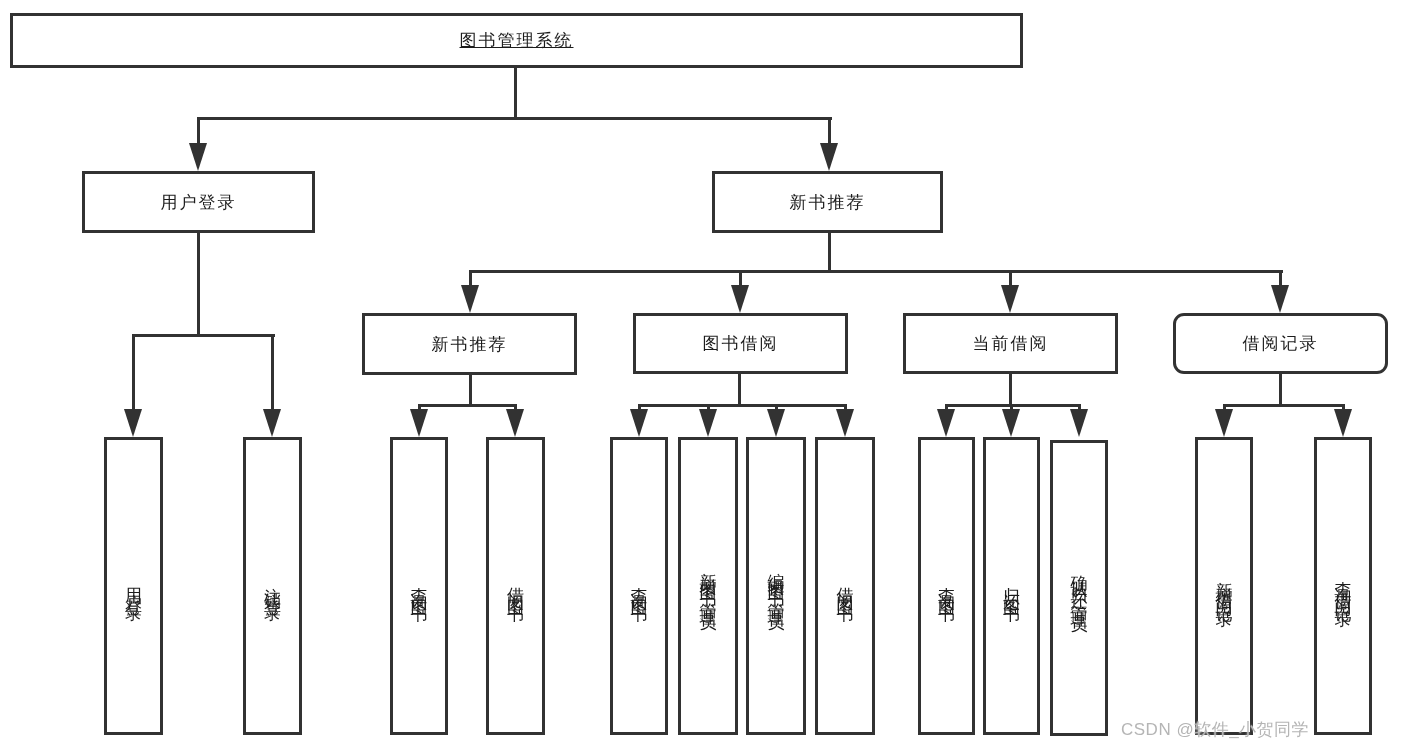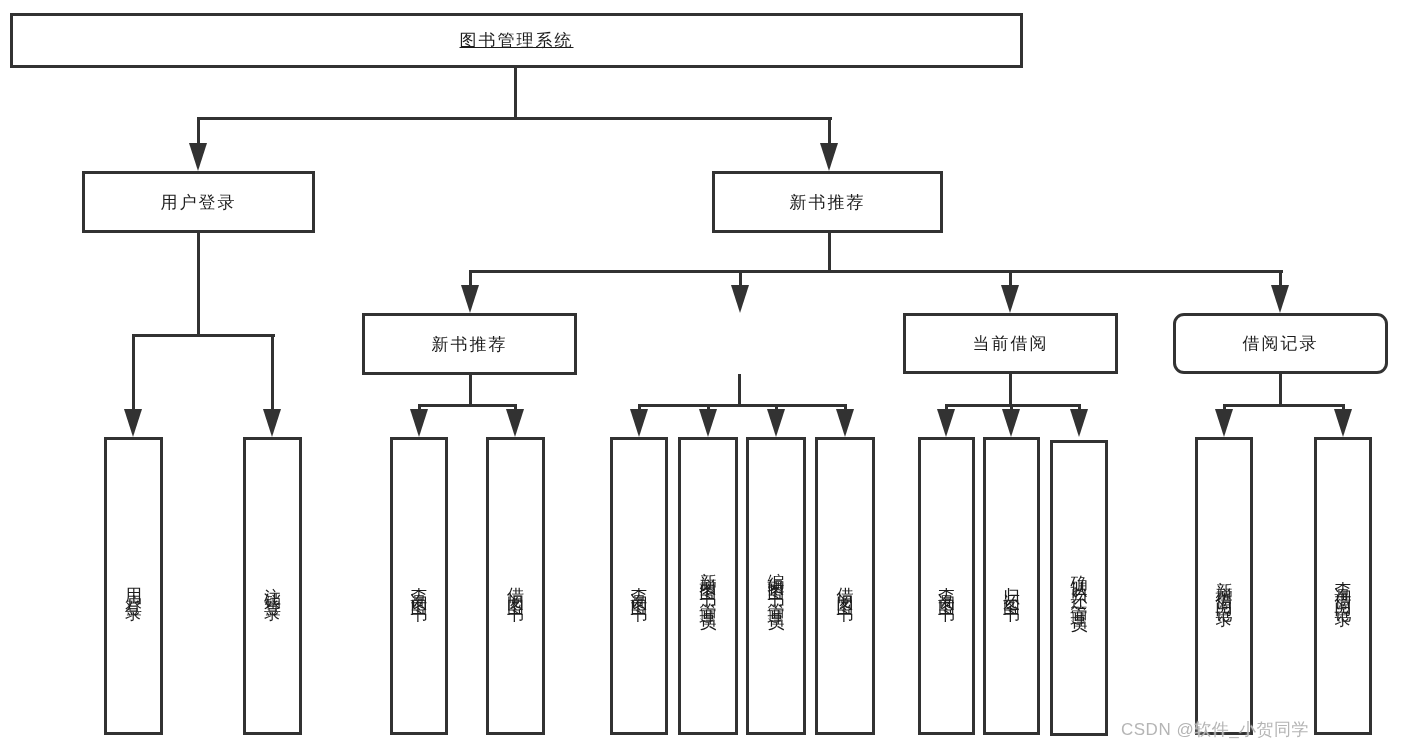--- a/index.html
+++ b/index.html
@@ -101,20 +101,23 @@
   <div class="line" style="left:739px; top:270px; width:3px; height:18px;"></div>
   <div class="arrow" style="left:731px; top:285px;"></div>
   <div class="line" style="left:1009px; top:270px; width:3px; height:18px;"></div>
   <div class="arrow" style="left:1001px; top:285px;"></div>
   <div class="line" style="left:1279px; top:270px; width:3px; height:18px;"></div>
   <div class="arrow" style="left:1271px; top:285px;"></div>
 
   <div class="box hbox" style="left:362px; top:313px; width:215px; height:62px;">
     <span>新书推荐</span>
   </div>
+  <div class="box hbox" style="left:633px; top:313px; width:215px; height:61px;">
+    <span>图书借阅</span>
+  </div>
   <div class="box hbox" style="left:903px; top:313px; width:215px; height:61px;">
     <span>当前借阅</span>
   </div>
   <div class="box hbox" style="left:1173px; top:313px; width:215px; height:61px;border-radius:11px;">
     <span>借阅记录</span>
   </div>
 
   <div class="line" style="left:469px; top:374px; width:3px; height:33px;"></div>
   <div class="line" style="left:418px; top:404px; width:99px; height:3px;"></div>
   <div class="line" style="left:418px; top:404px; width:3px; height:14px;"></div>

